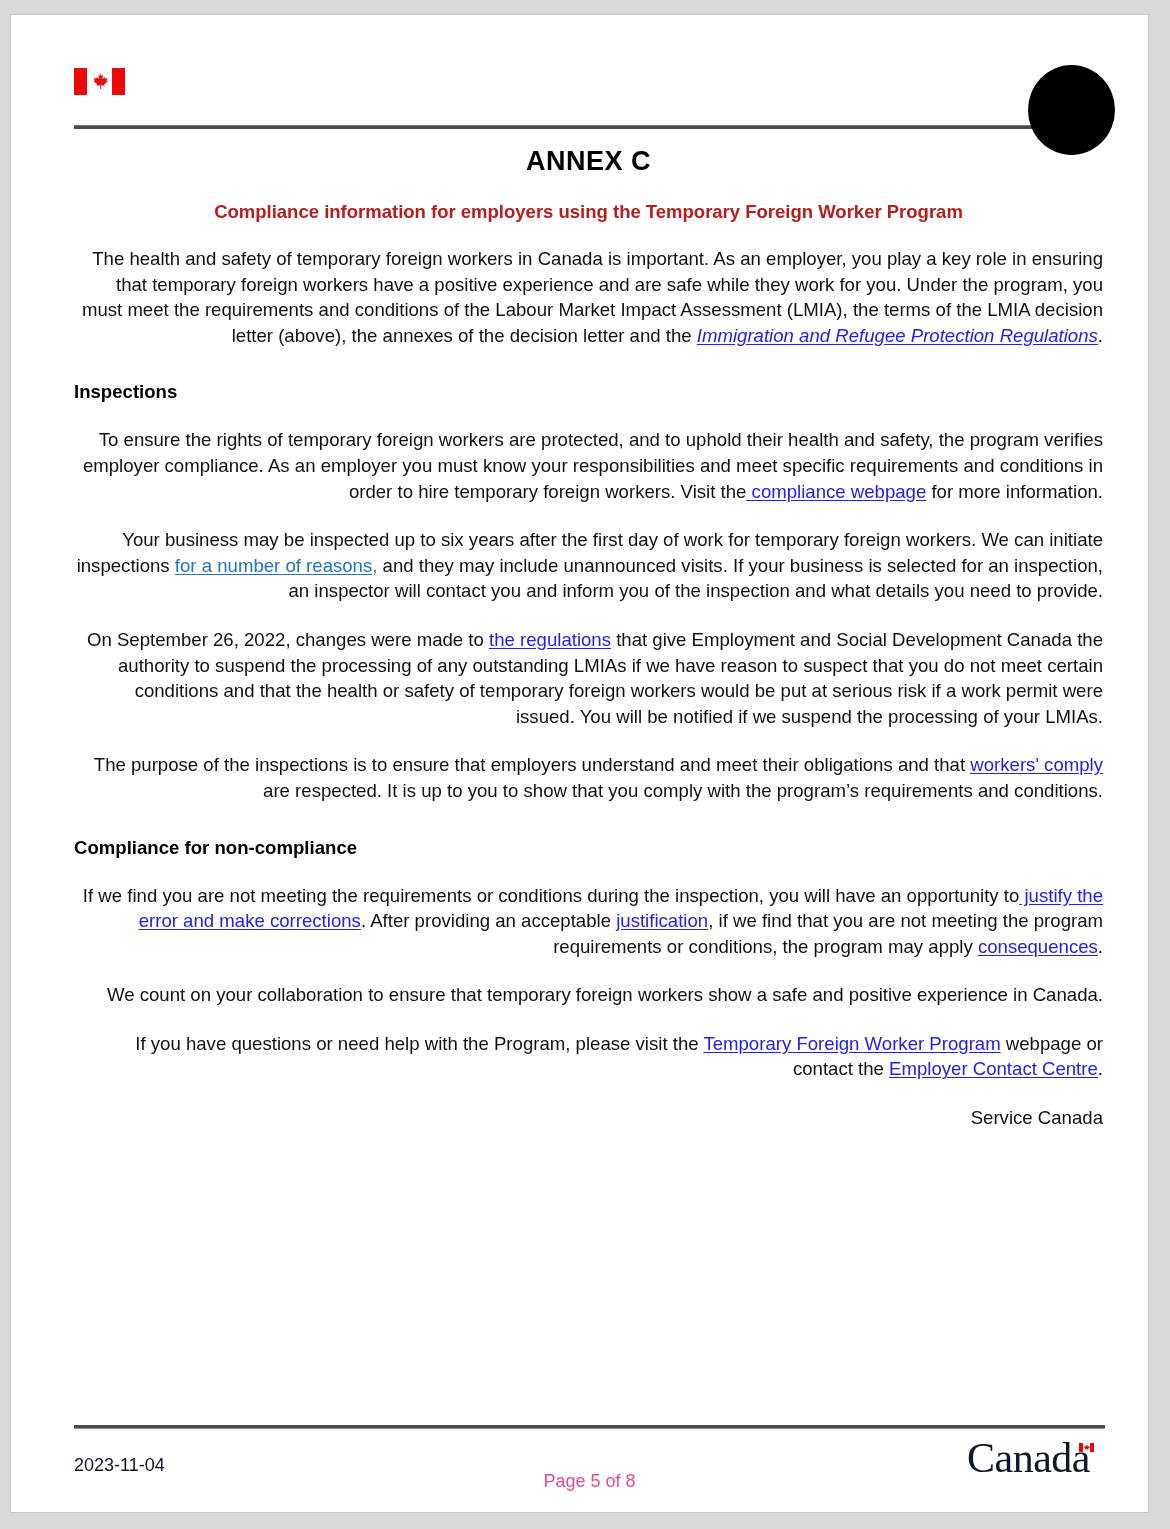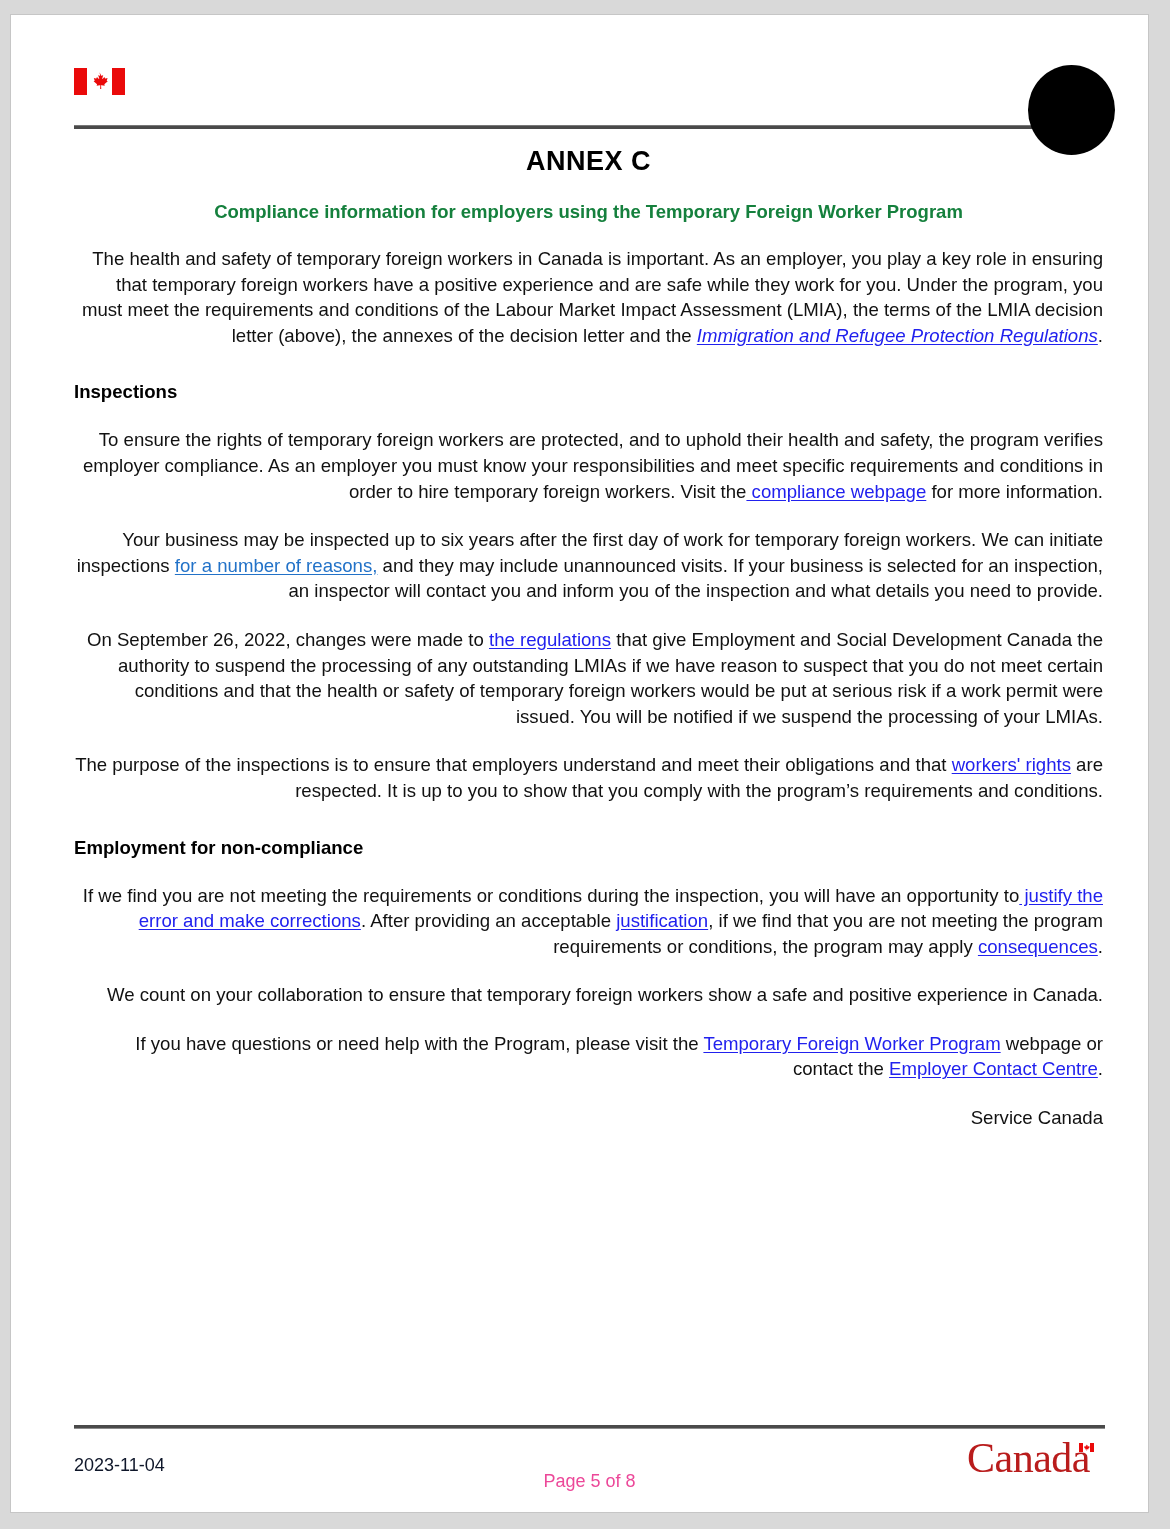--- a/index.html
+++ b/index.html
@@ -105,21 +105,21 @@
     letter-spacing: 0.5px;
     margin: 0 0 0 0;
     padding-top: 9px;
     color: #000;
   }
   #annex-subtitle {
     text-align: center;
     font-size: 18.5px;
     font-weight: bold;
     margin: 24px 0 0 0;
-    color: #15803d;
+    color: #b91c1c;
   }
 
   p.para {
     font-size: 18.6px;
     line-height: 25.6px;
     color: #111;
     margin: 23px 0 0 0;
     text-align: right;
   }
 
@@ -176,21 +176,21 @@
     font-size: 18px;
     color: #ec4899;
   }
   #canada-wordmark {
     position: absolute;
     right: 0;
     top: -8px;
     font-family: "Liberation Serif", serif;
     font-size: 42px;
     letter-spacing: -0.5px;
-    color: #b91c1c;
+    color: #0f172a;
     line-height: 1;
   }
   #canada-wordmark .wm-flag {
     display: inline-block;
     position: relative;
     top: -20px;
     left: -11px;
     width: 15px;
     height: 9px;
     vertical-align: baseline;
@@ -226,23 +226,23 @@
     <p class="para"><span>The health and safety of temporary foreign workers in Canada is important. As an employer, you play a key role in ensuring that temporary foreign workers have a positive experience and are safe while they work for you. Under the program, you must meet the requirements and conditions of the Labour Market Impact Assessment (LMIA), the terms of the LMIA decision letter (above), the annexes of the decision letter and the </span><a class="doclink italic" href="#">Immigration and Refugee Protection Regulations</a><span>.</span></p>
 
     <h3 class="section-heading">Inspections</h3>
 
     <p class="para"><span>To ensure the rights of temporary foreign workers are protected, and to uphold their health and safety, the program verifies employer compliance. As an employer you must know your responsibilities and meet specific requirements and conditions in order to hire temporary foreign workers. Visit the</span><a class="doclink" href="#"> compliance webpage</a><span> for more information.</span></p>
 
     <p class="para"><span>Your business may be inspected up to six years after the first day of work for temporary foreign workers. We can initiate inspections </span><a class="doclink softblue" href="#">for a number of reasons,</a><span> and they may include unannounced visits. If your business is selected for an inspection, an inspector will contact you and inform you of the inspection and what details you need to provide.</span></p>
 
     <p class="para"><span>On September 26, 2022, changes were made to </span><a class="doclink" href="#">the regulations</a><span> that give Employment and Social Development Canada the authority to suspend the processing of any outstanding LMIAs if we have reason to suspect that you do not meet certain conditions and that the health or safety of temporary foreign workers would be put at serious risk if a work permit were issued. You will be notified if we suspend the processing of your LMIAs.</span></p>
 
-    <p class="para"><span>The purpose of the inspections is to ensure that employers understand and meet their obligations and that </span><a class="doclink" href="#">workers' rights</a><span> are respected. It is up to you to show that you comply with the program’s requirements and conditions.</span></p>
-
-    <h3 class="section-heading">Employment for non-compliance</h3>
+    <p class="para"><span>The purpose of the inspections is to ensure that employers understand and meet their obligations and that </span><a class="doclink" href="#">workers' comply</a><span> are respected. It is up to you to show that you comply with the program’s requirements and conditions.</span></p>
+
+    <h3 class="section-heading">Compliance for non-compliance</h3>
 
     <p class="para"><span>If we find you are not meeting the requirements or conditions during the inspection, you will have an opportunity to</span><a class="doclink" href="#"> justify the error and make corrections</a><span>. After providing an acceptable </span><a class="doclink" href="#">justification</a><span>, if we find that you are not meeting the program requirements or conditions, the program may apply </span><a class="doclink" href="#">consequences</a><span>.</span></p>
 
     <p class="para">We count on your collaboration to ensure that temporary foreign workers show a safe and positive experience in Canada.</p>
 
     <p class="para"><span>If you have questions or need help with the Program, please visit the </span><a class="doclink" href="#">Temporary Foreign Worker Program</a><span> webpage or contact the </span><a class="doclink" href="#">Employer Contact Centre</a><span>.</span></p>
 
     <p class="para">Service Canada</p>
   </div>
 

